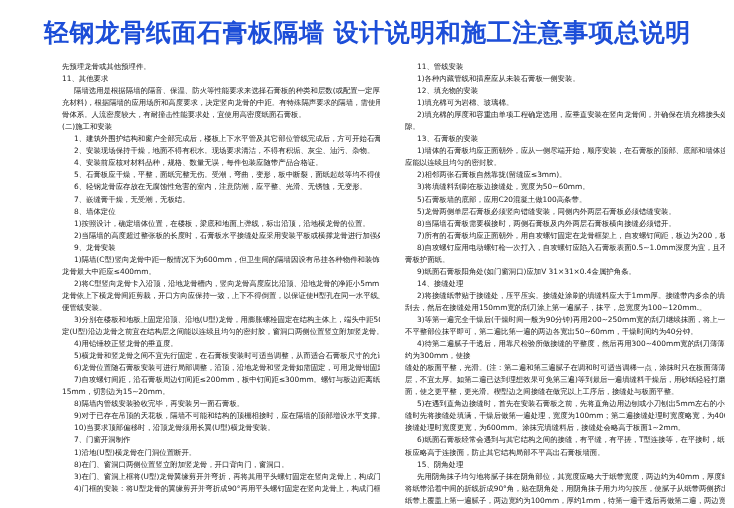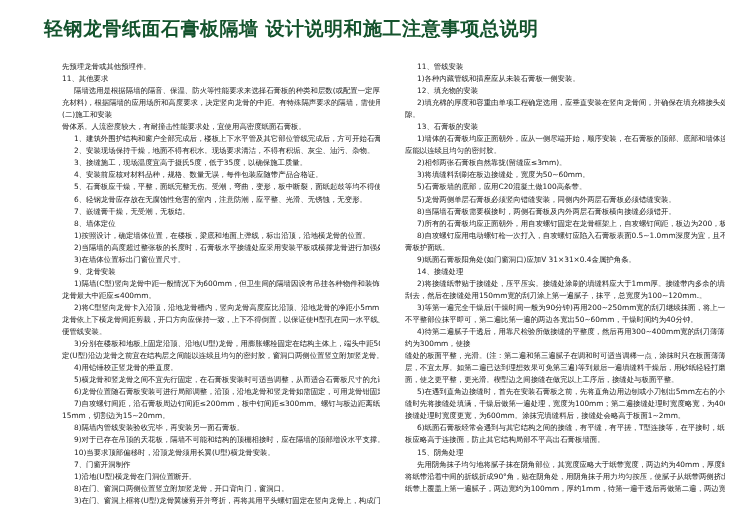--- a/index.html
+++ b/index.html
@@ -1,49 +1,47 @@
 <!DOCTYPE html>
 <html><head>
 <meta charset="utf-8">
 <style>
   html, body { margin: 0; padding: 0; background: #ffffff; }
   body { width: 734px; height: 508px; position: relative; overflow: hidden;
          font-family: "DejaVu Sans", "Liberation Sans", sans-serif; color: #1a1a1a; }
-  .title { position: absolute; left: 44px; top: 16px; font-size: 19px; font-weight: bold;
-           letter-spacing: 0.5px; white-space: nowrap; color: #14532d; }
+  .title { position: absolute; left: 44px; top: 16px; font-size: 25px; font-weight: bold;
+           letter-spacing: 0.5px; white-space: nowrap; color: #1d4ed8; }
   .col { position: absolute; top: 61px; font-size: 7.4px; line-height: 12.05px; }
   .col.left { left: 62px; width: 318px; }
   .col.right { left: 405px; width: 320px; }
   .ln { white-space: nowrap; overflow: hidden; display: block; height: 12.05px; }
   .ind2 { padding-left: 12px; }
   .ind0 { padding-left: 0; }
 </style>
 </head>
 <body>
 
 <div class="title">轻钢龙骨纸面石膏板隔墙  设计说明和施工注意事项总说明</div>
 
 <div class="col left" id="leftcol">
     <span class="ln ind0">先预埋龙骨或其他预埋件。</span>
     <span class="ln ind0">11、其他要求</span>
     <span class="ln ind2">隔墙选用是根据隔墙的隔音、保温、防火等性能要求来选择石膏板的种类和层数(或配置一定厚度的填</span>
     <span class="ln ind0">充材料)，根据隔墙的应用场所和高度要求，决定竖向龙骨的中距。有特殊隔声要求的隔墙，需使用双排龙</span>
+    <span class="ln ind0">骨体系。人流密度较大，有耐撞击性能要求处，宜使用高密度纸面石膏板。</span>
     <span class="ln ind0">(二)施工和安装</span>
-    <span class="ln ind0">骨体系。人流密度较大，有耐撞击性能要求处，宜使用高密度纸面石膏板。</span>
     <span class="ln ind2">1、建筑外围护结构和窗户全部完成后，楼板上下水平管及其它部位管线完成后，方可开始石膏板安装。</span>
     <span class="ln ind2">2、安装现场保持干燥，地面不得有积水。现场要求清洁，不得有积垢、灰尘、油污、杂物。</span>
-    <span class="ln ind2">3、接缝施工，现场温度宜高于摄氏5度，低于35度，以确保施工质量。</span>
     <span class="ln ind2">4、安装前应核对材料品种，规格、数量无误，每件包装应随带产品合格证。</span>
     <span class="ln ind2">5、石膏板应干燥，平整，面纸完整无伤。受潮，弯曲，变形，板中断裂，面纸起鼓等均不得使用。</span>
     <span class="ln ind2">6、轻钢龙骨应存放在无腐蚀性危害的室内，注意防潮，应平整、光滑、无锈蚀，无变形。</span>
     <span class="ln ind2">7、嵌缝膏干燥，无受潮，无板结。</span>
     <span class="ln ind2">8、墙体定位</span>
     <span class="ln ind2">1)按照设计，确定墙体位置，在楼板，梁底和地面上弹线，标出沿顶，沿地横龙骨的位置。</span>
     <span class="ln ind2">2)当隔墙的高度超过整张板的长度时，石膏板水平接缝处应采用安装平板或横撑龙骨进行加强处理。</span>
-    <span class="ln ind2">3)在墙体位置标出门窗位置尺寸。</span>
     <span class="ln ind2">9、龙骨安装</span>
     <span class="ln ind2">1)隔墙(C型)竖向龙骨中距一般情况下为600mm，但卫生间的隔墙因设有吊挂各种物件和装饰材料的要求，</span>
     <span class="ln ind0">龙骨最大中距应≤400mm。</span>
     <span class="ln ind2">2)将C型竖向龙骨卡入沿顶，沿地龙骨槽内，竖向龙骨高度应比沿顶、沿地龙骨的净距小5mm。竖(C型)</span>
     <span class="ln ind0">龙骨依上下横龙骨间距剪裁，开口方向应保持一致，上下不得倒置，以保证使H型孔在同一水平线上，以方</span>
     <span class="ln ind0">便管线安装。</span>
     <span class="ln ind2">3)分别在楼板和地板上固定沿顶、沿地(U型)龙骨，用膨胀螺栓固定在结构主体上，端头中距50，在固</span>
     <span class="ln ind0">定(U型)沿边龙骨之前宜在结构层之间能以连续且均匀的密封胶，窗洞口两侧位置竖立附加竖龙骨。</span>
     <span class="ln ind2">4)用铅锤校正竖龙骨的垂直度。</span>
     <span class="ln ind2">5)横龙骨和竖龙骨之间不宜先行固定，在石膏板安装时可适当调整，从而适合石膏板尺寸的允许误差。</span>
@@ -56,20 +54,21 @@
     <span class="ln ind2">7、门窗开洞制作</span>
     <span class="ln ind2">1)沿地(U型)横龙骨在门洞位置断开。</span>
     <span class="ln ind2">8)在门、窗洞口两侧位置竖立附加竖龙骨，开口背向门，窗洞口。</span>
     <span class="ln ind2">3)在门、窗洞上框将(U型)龙骨翼缘剪开并弯折，再将其用平头螺钉固定在竖向龙骨上，构成门楣。</span>
     <span class="ln ind2">4)门框的安装：将U型龙骨的翼缘剪开并弯折成90°再用平头螺钉固定在竖向龙骨上，构成门框。其中门</span>
   </div>
 <div class="col right" id="rightcol">
     <span class="ln ind2">11、管线安装</span>
     <span class="ln ind2">1)各种内藏管线和插座应从未装石膏板一侧安装。</span>
     <span class="ln ind2">12、填充物的安装</span>
+    <span class="ln ind2">1)填充棉可为岩棉、玻璃棉。</span>
     <span class="ln ind2">2)填充棉的厚度和容重由单项工程确定选用，应垂直安装在竖向龙骨间，并确保在填充棉接头处没有空</span>
     <span class="ln ind0">隙。</span>
     <span class="ln ind2">13、石膏板的安装</span>
     <span class="ln ind2">1)墙体的石膏板均应正面朝外，应从一侧尽端开始，顺序安装，在石膏板的顶部、底部和墙体连接处均</span>
     <span class="ln ind0">应能以连续且均匀的密封胶。</span>
     <span class="ln ind2">2)相邻两张石膏板自然靠拢(留缝应≤3mm)。</span>
     <span class="ln ind2">3)将填缝料刮刷在板边接缝处，宽度为50~60mm。</span>
     <span class="ln ind2">5)石膏板墙的底部，应用C20混凝土做100高条带。</span>
     <span class="ln ind2">5)龙骨两侧单层石膏板必须竖向错缝安装，同侧内外两层石膏板必须错缝安装。</span>
     <span class="ln ind2">8)当隔墙石膏板需要横接时，两侧石膏板及内外两层石膏板横向接缝必须错开。</span>

